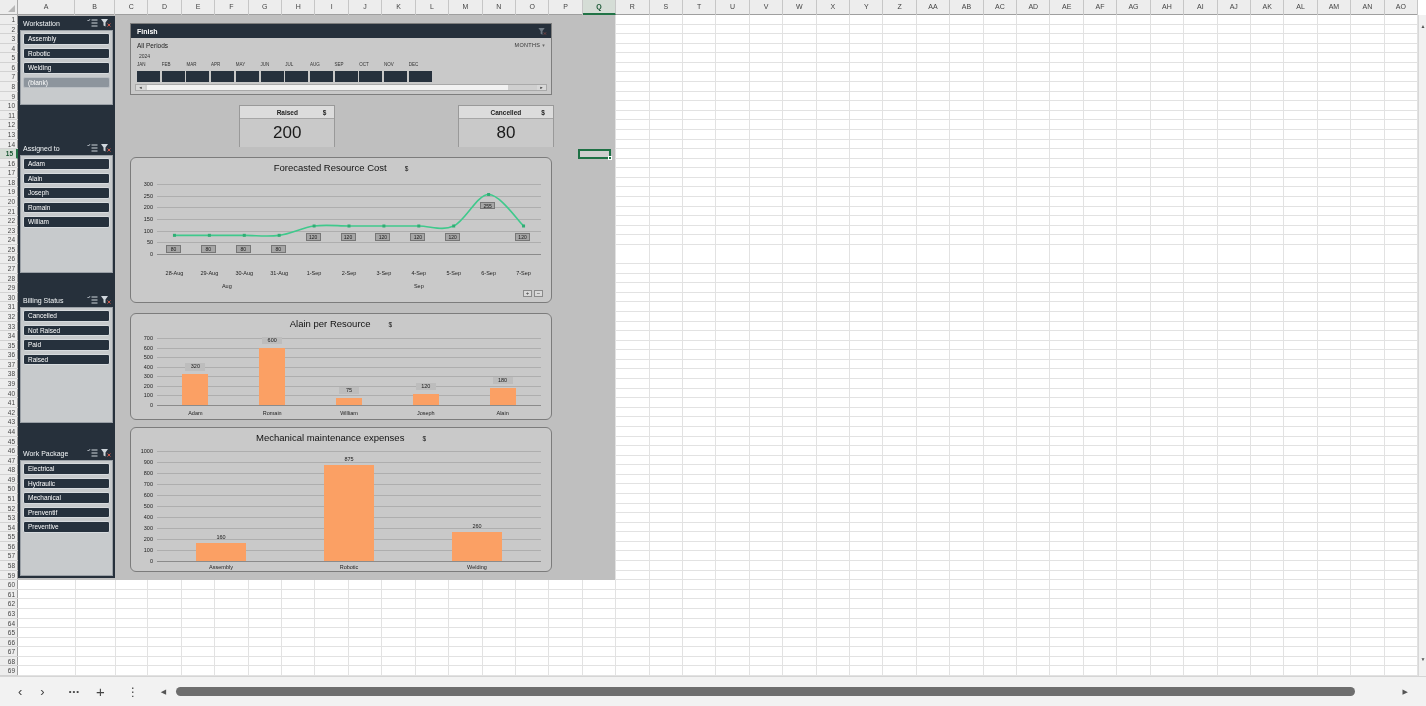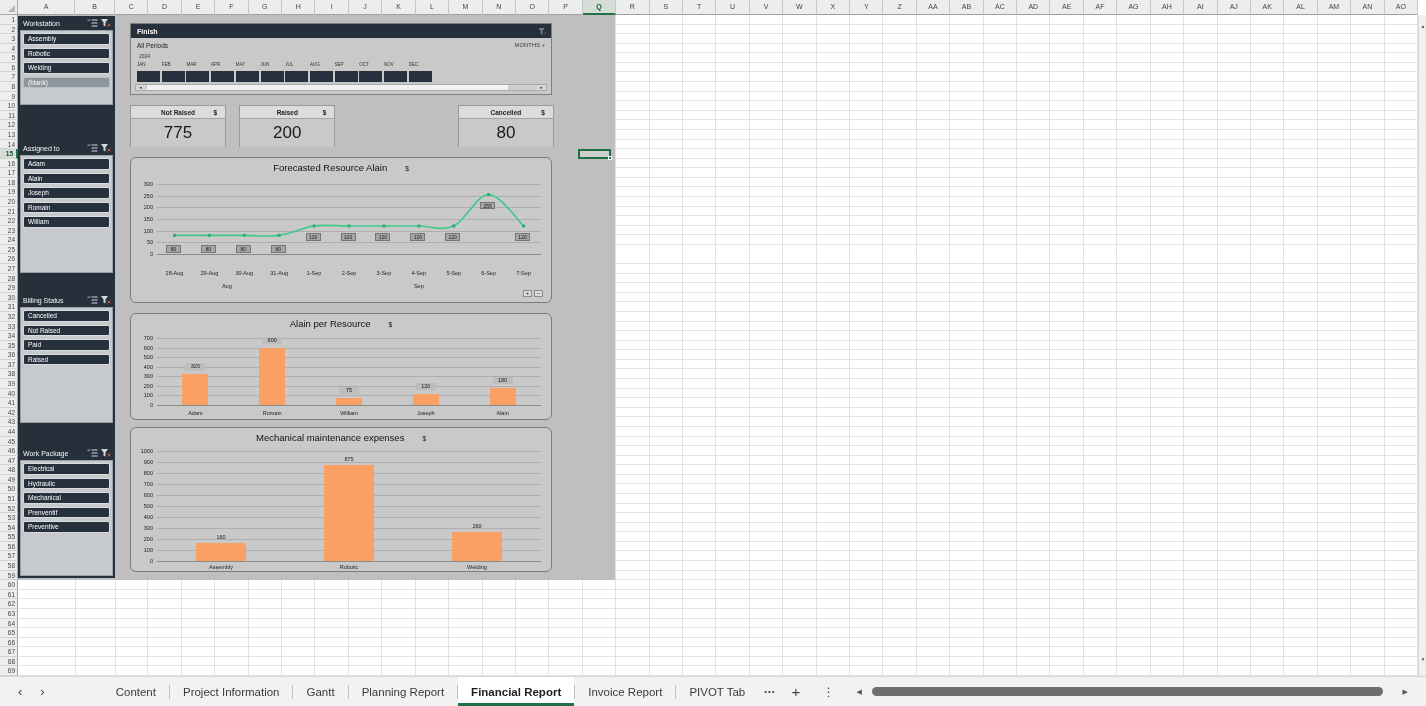--- a/index.html
+++ b/index.html
@@ -376,46 +376,39 @@
     <div class="tl-scroll">
       <span class="tl-arrow">◄</span>
       <span class="tl-track">
           <span class="tl-thumb"></span>
         </span>
       <span class="tl-arrow">►</span>
     </div>
   </div>
 
   <div id="kpis">
-      <div class="kpi" style="left: 0px;">
-        <div class="kpi-head">
-          <span class="kpi-label">Not Raised</span>
-          <span class="kpi-cur">$</span>
-        </div>
-        <div class="kpi-val">775</div>
-      </div>
       <div class="kpi" style="left: 109.3px;">
         <div class="kpi-head">
           <span class="kpi-label">Raised</span>
           <span class="kpi-cur">$</span>
         </div>
         <div class="kpi-val">200</div>
       </div>
       <div class="kpi" style="left: 327.9px;">
         <div class="kpi-head">
           <span class="kpi-label">Cancelled</span>
           <span class="kpi-cur">$</span>
         </div>
         <div class="kpi-val">80</div>
       </div>
     </div>
 
   <div class="chart" id="chart0">
       <div class="ch-title">
-        <span class="t">Forecasted Resource Alain</span>
+        <span class="t">Forecasted Resource Cost</span>
         <span class="c">$</span>
       </div>
       <div class="ch-grid zero" style="left: 26px; width: 384px; top: 96px;"></div>
       <div class="ch-ytick" style="left: 2px; top: 93px;">0</div>
       <div class="ch-grid" style="left: 26px; width: 384px; top: 84.3333px;"></div>
       <div class="ch-ytick" style="left: 2px; top: 81.3333px;">50</div>
       <div class="ch-grid" style="left: 26px; width: 384px; top: 72.6667px;"></div>
       <div class="ch-ytick" style="left: 2px; top: 69.6667px;">100</div>
       <div class="ch-grid" style="left: 26px; width: 384px; top: 61px;"></div>
       <div class="ch-ytick" style="left: 2px; top: 58px;">150</div>
@@ -550,35 +543,20 @@
   <div id="vscroll">
     <div class="up">▲</div>
     <div class="down">▼</div>
   </div>
 
   <div id="tabbar">
     <div class="tb-nav">
       <span>‹</span>
       <span>›</span>
     </div>
-    <div id="tabs">
-        <div class="tab">Content</div>
-        <div class="tab-sep"></div>
-        <div class="tab">Project Information</div>
-        <div class="tab-sep"></div>
-        <div class="tab">Gantt</div>
-        <div class="tab-sep"></div>
-        <div class="tab">Planning Report</div>
-        <div class="tab-sep"></div>
-        <div class="tab active">Financial Report</div>
-        <div class="tab-sep"></div>
-        <div class="tab">Invoice Report</div>
-        <div class="tab-sep"></div>
-        <div class="tab">PIVOT Tab</div>
-      </div>
     <div class="tb-ellipsis">•••</div>
     <div class="tb-add">+</div>
     <div class="tb-kebab">⋮</div>
     <div class="tb-hscroll">
       <span class="tb-harrow">◀</span>
       <span class="tb-htrack">
           <span class="tb-hthumb"></span>
         </span>
       <span class="tb-harrow">▶</span>
     </div>

